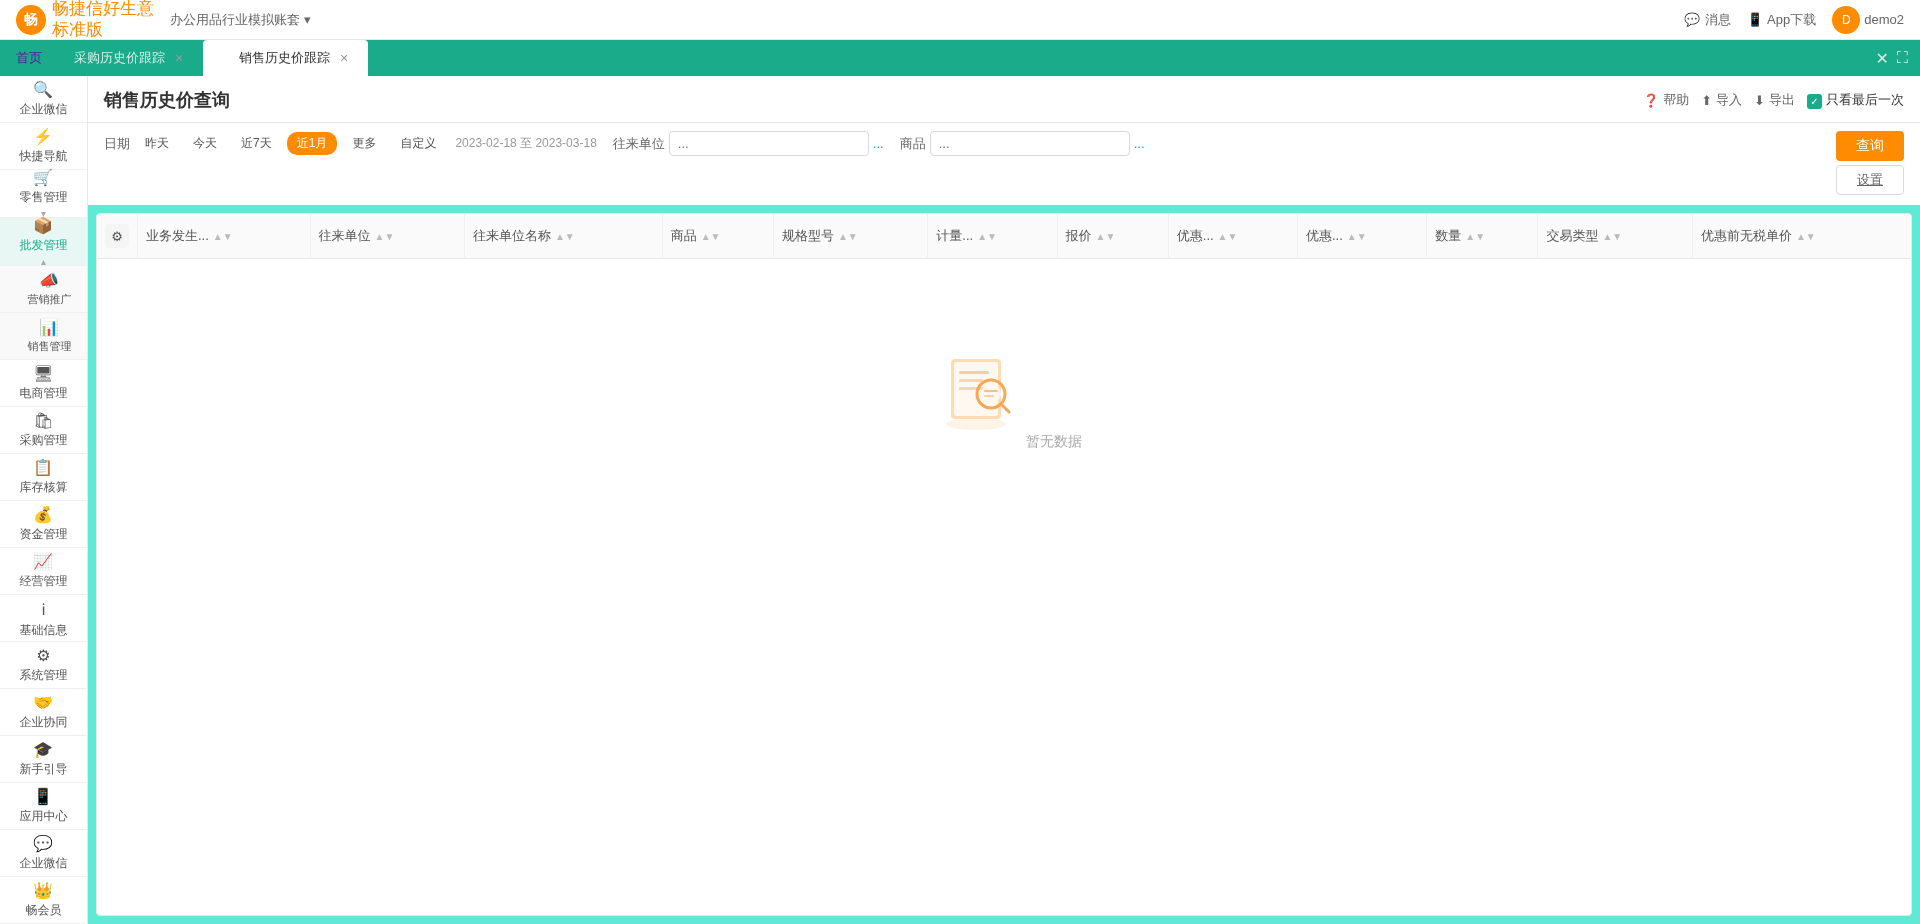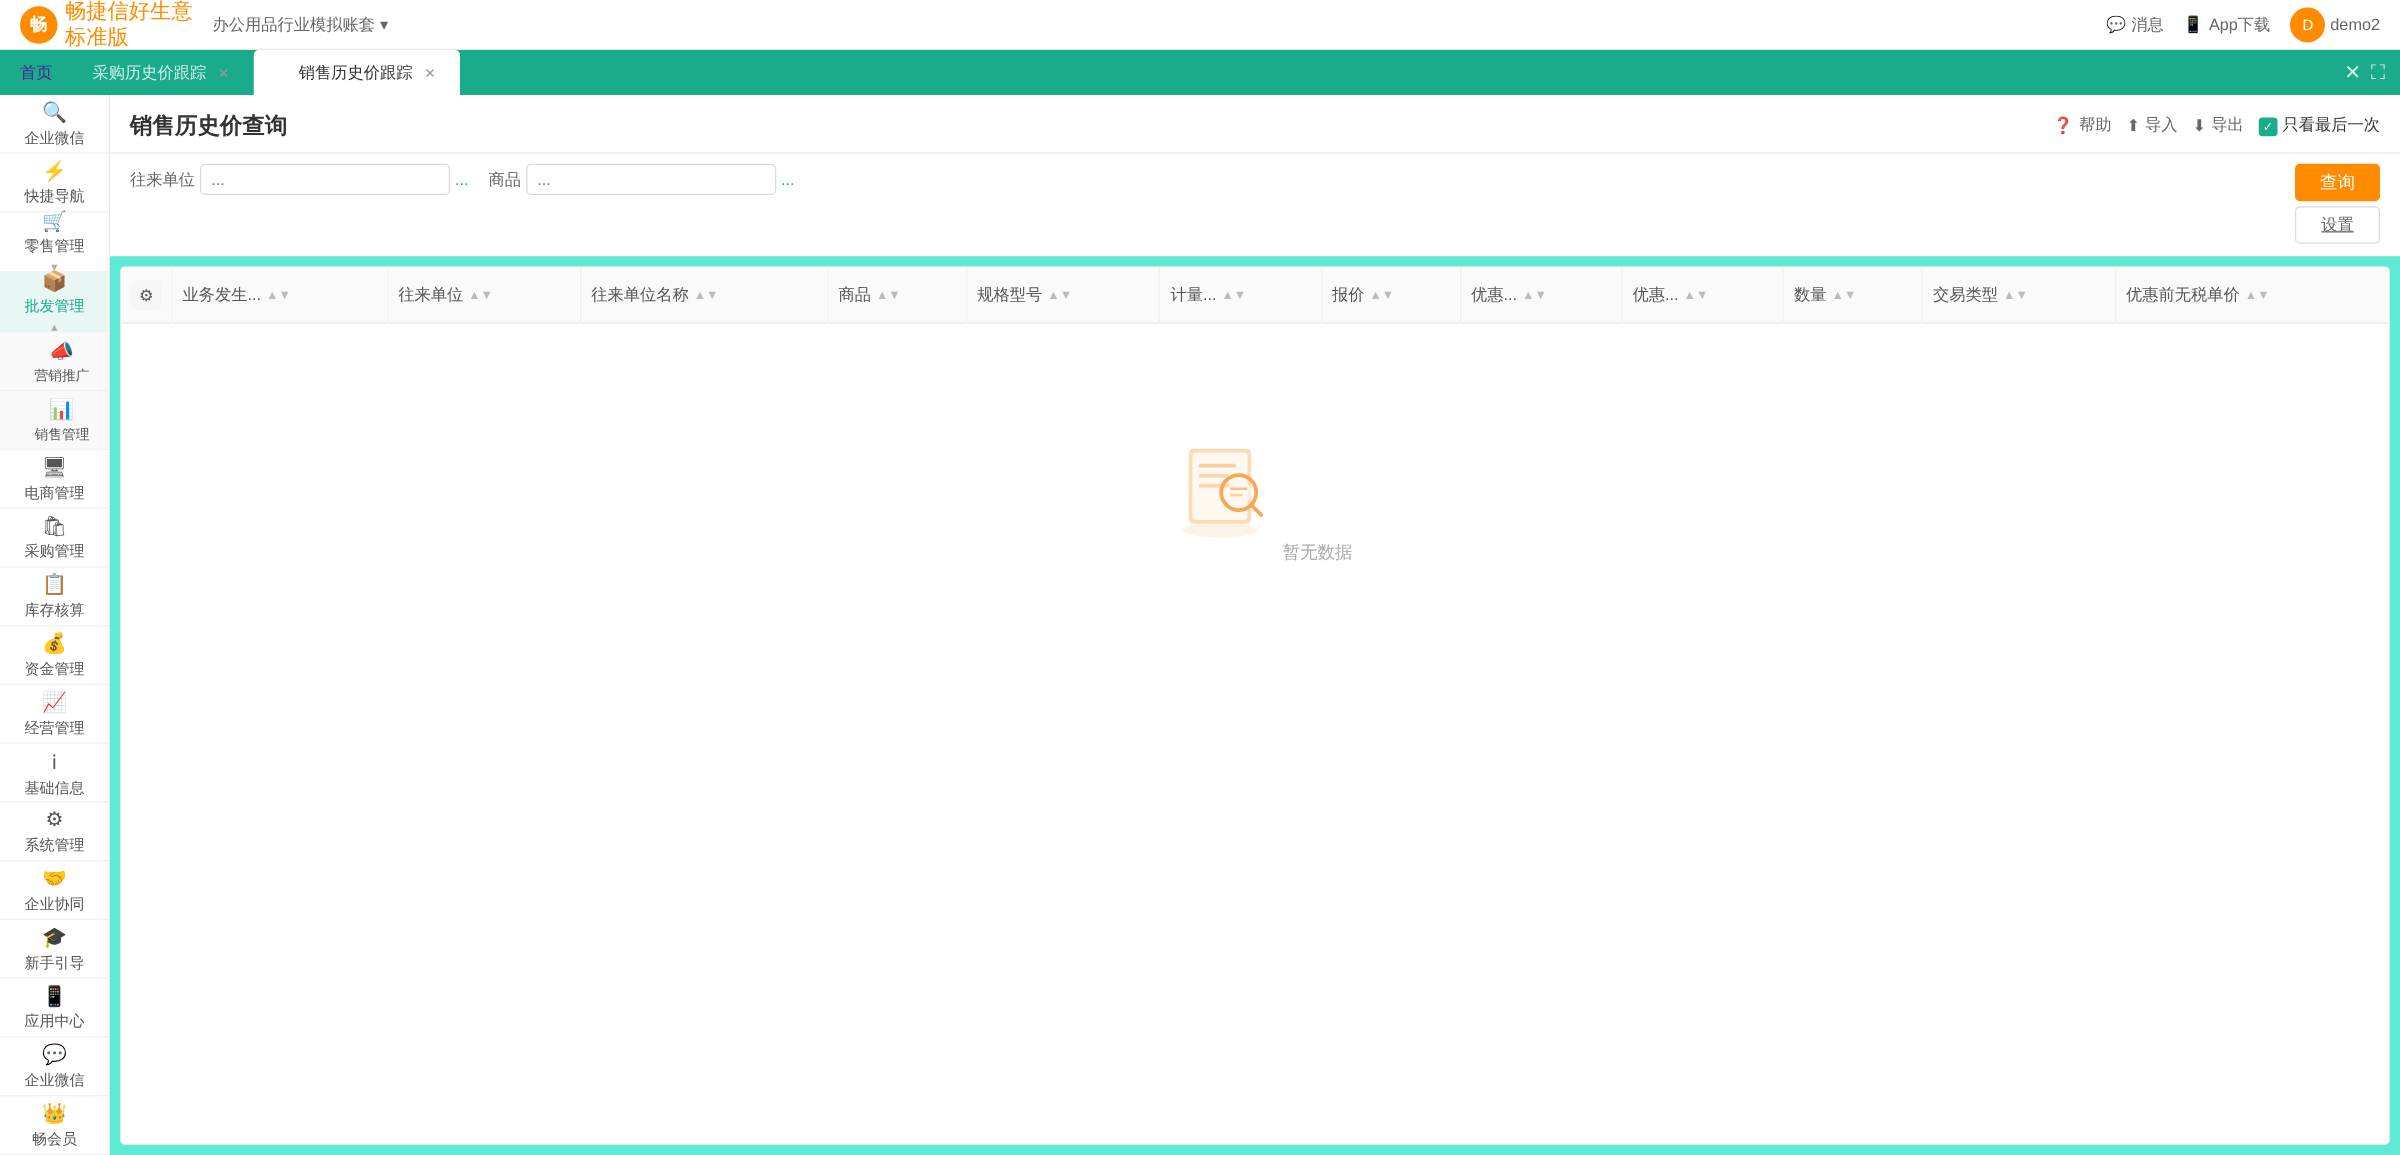--- a/index.html
+++ b/index.html
@@ -376,20 +376,30 @@
           </div>
           <div class="checkbox-area">
             <div class="checkbox-teal"></div>
             <span>只看最后一次</span>
           </div>
         </div>
       </div>
     </div>
 
     <div class="filter-row">
+      <div class="filter-group">
+        <span class="filter-label">日期</span>
+        <button class="date-btn">昨天</button>
+        <button class="date-btn">今天</button>
+        <button class="date-btn">近7天</button>
+        <button class="date-btn active">近1月</button>
+        <button class="date-btn">更多</button>
+        <button class="date-btn">自定义</button>
+        <span class="date-range">2023-02-18 至 2023-03-18</span>
+      </div>
 
       <div class="filter-input-group">
         <span class="filter-label">往来单位</span>
         <input class="filter-input" type="text" placeholder="..." style="">
         <span class="filter-more-btn">...</span>
       </div>
 
       <div class="filter-input-group">
         <span class="filter-label">商品</span>
         <input class="filter-input" type="text" placeholder="..." style="">

